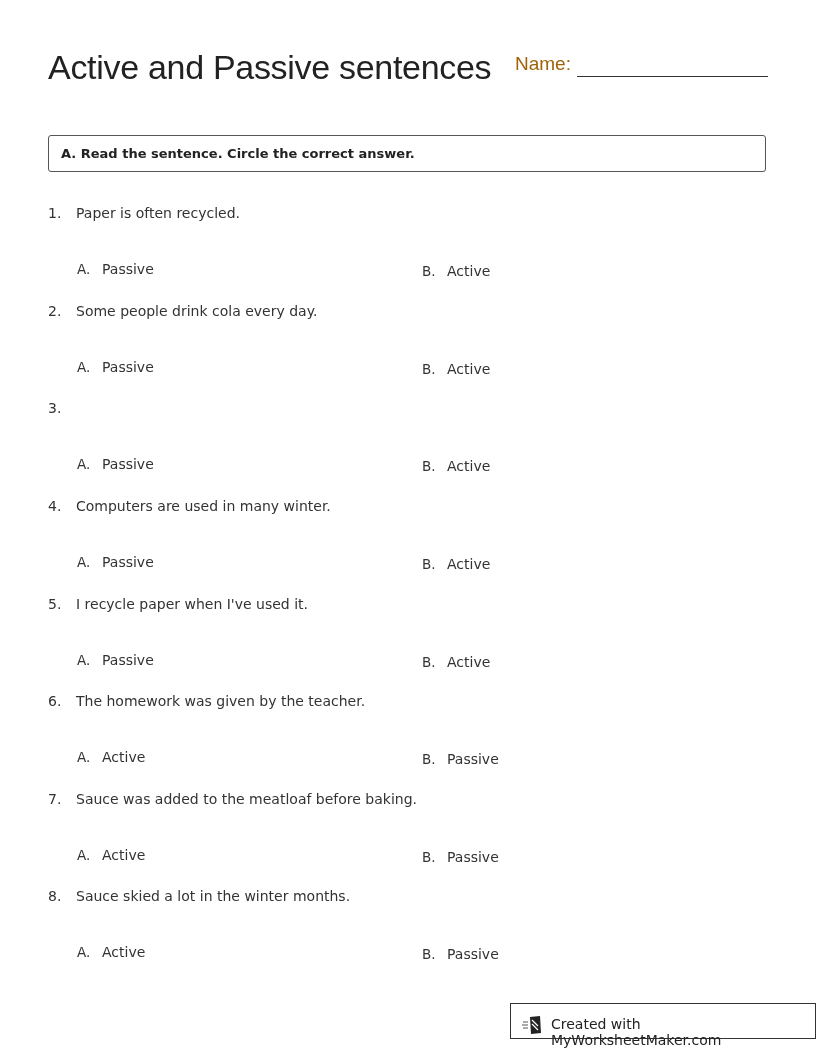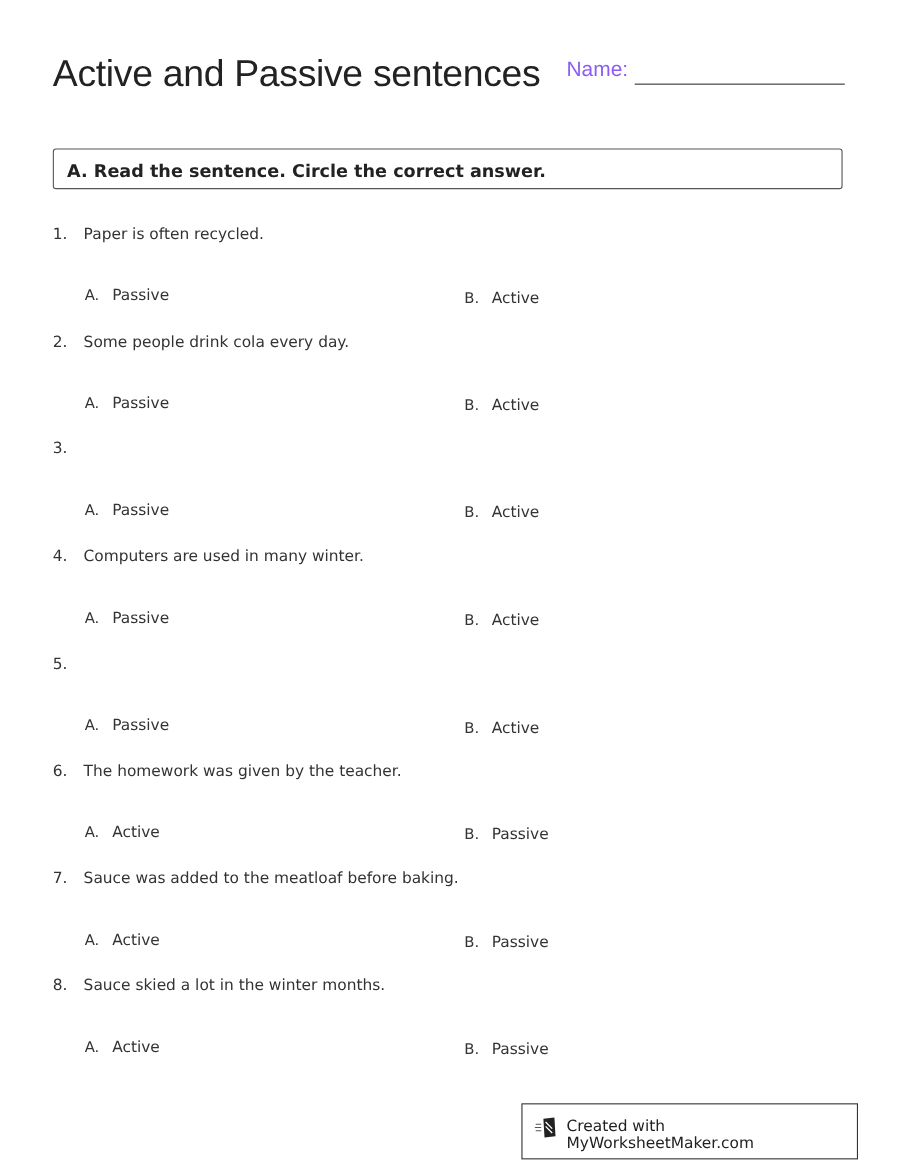--- a/index.html
+++ b/index.html
@@ -1,28 +1,28 @@
 <!DOCTYPE html>
 <html><head>
 <meta charset="utf-8">
 <style>
   html, body { margin:0; padding:0; background:#fff; }
   body { width:816px; height:1056px; position:relative; overflow:hidden; font-family:"DejaVu Sans", sans-serif; color:#333; }
   .title { position:absolute; left:48px; top:48px; font-family:Liberation Sans, sans-serif; font-size:34px; color:#222; letter-spacing:-0.3px; }
-  .name-label { position:absolute; left:515px; top:53px; font-family:"Liberation Sans", sans-serif; font-size:19px; color:#8b5cf6; }
+  .name-label { position:absolute; left:515px; top:53px; font-family:"Liberation Sans", sans-serif; font-size:19px; color:#a16207; }
   .name-line { position:absolute; left:577px; top:76px; width:191px; height:0; border-top:1.5px solid #333; }
   .instr { position:absolute; left:48px; top:135px; width:718px; height:37px; border:1.5px solid #555; border-radius:3px; box-sizing:border-box; }
-  .instr span { position:absolute; left:12px; top:10px; font-size:16px; font-weight:bold; color:#222;text-align:right; }
+  .instr span { position:absolute; left:12px; top:10px; font-size:13px; font-weight:bold; color:#222;text-align:right; }
   .q { position:absolute; left:0; width:816px; height:90px; }
   .q .num { position:absolute; left:48px; top:0; font-size:14px; }
   .q .text { position:absolute; left:76px; top:0; font-size:14px; }
   .q .optA { position:absolute; left:77px; top:56px; font-size:14px; }
   .q .optB { position:absolute; left:422px; top:58px; font-size:14px; }
   .letter { display:inline-block; width:25px; font-size:13.5px; }
-  .footer { position:absolute; left:474px; top:1003px; width:306px; height:51px; border:1.5px solid #333; box-sizing:border-box; }
+  .footer { position:absolute; left:510px; top:1003px; width:306px; height:36px; border:1.5px solid #333; box-sizing:border-box; }
   .footer .logo { position:absolute; left:11px; top:10px; width:22px; height:22px; }
   .footer span { position:absolute; left:40px; top:12px; font-size:14px; color:#222; }
 </style>
 </head>
 <body>
 
 <div class="title">Active and Passive sentences</div>
 <div class="name-label">Name:</div>
 <div class="name-line"></div>
 
@@ -52,20 +52,21 @@
 
 <div class="q" style="top:498px">
   <span class="num">4.</span>
   <span class="text">Computers are used in many winter.</span>
   <div class="optA"><span class="letter">A.</span><span>Passive</span></div>
   <div class="optB"><span class="letter">B.</span><span>Active</span></div>
 </div>
 
 <div class="q" style="top:596px">
   <span class="num">5.</span>
+  <span class="text">I recycle paper when I've used it.</span>
   <div class="optA"><span class="letter">A.</span><span>Passive</span></div>
   <div class="optB"><span class="letter">B.</span><span>Active</span></div>
 </div>
 
 <div class="q" style="top:693px">
   <span class="num">6.</span>
   <span class="text">The homework was given by the teacher.</span>
   <div class="optA"><span class="letter">A.</span><span>Active</span></div>
   <div class="optB"><span class="letter">B.</span><span>Passive</span></div>
 </div>

